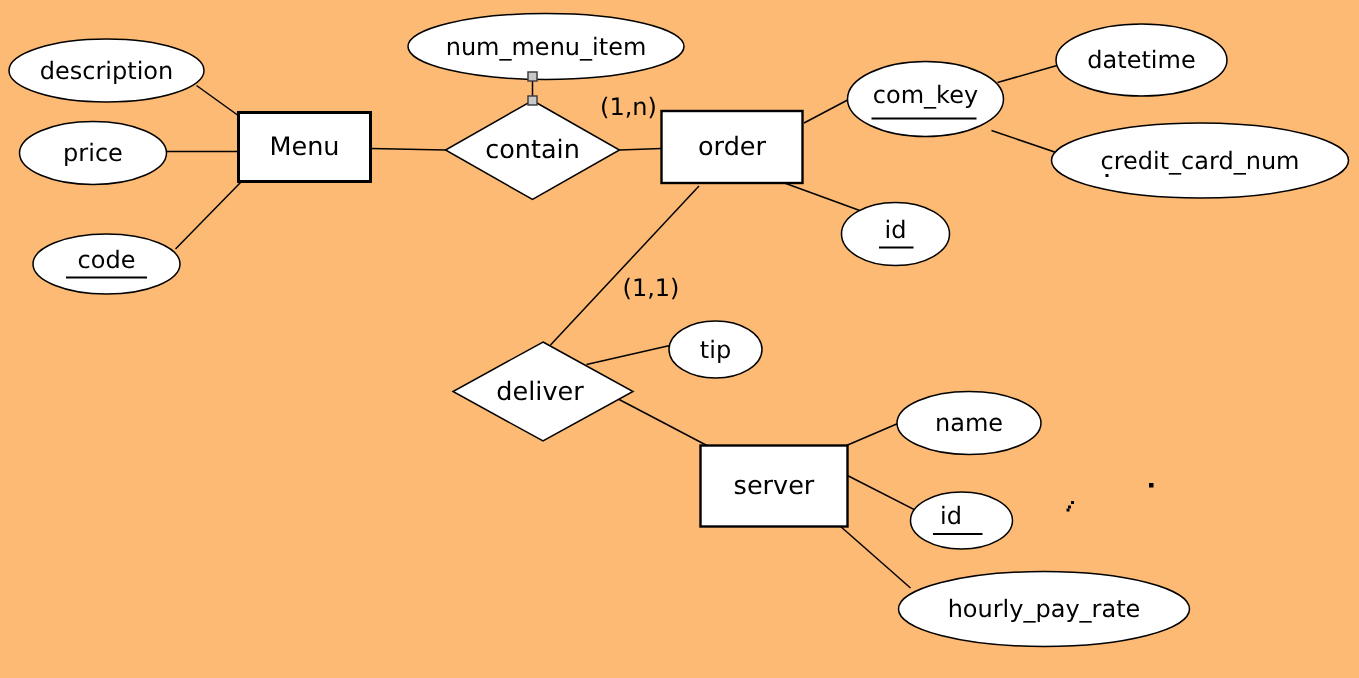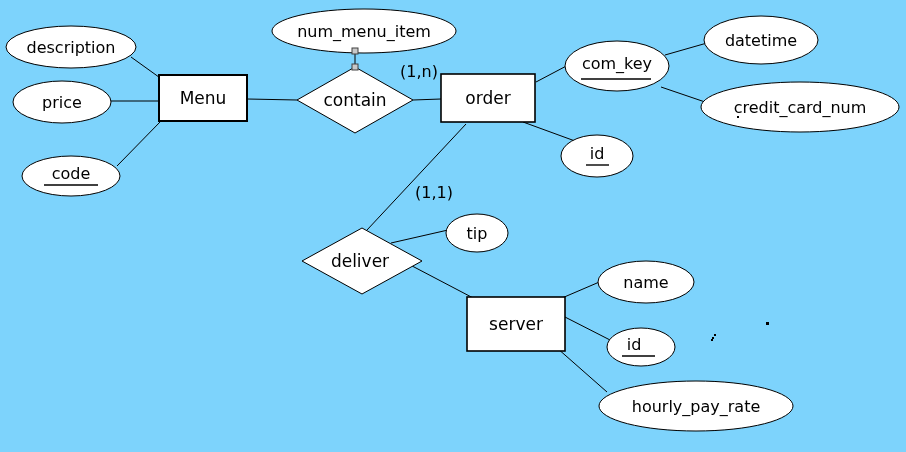--- a/index.html
+++ b/index.html
@@ -10,21 +10,21 @@
   body {
     width: 906px;
     height: 452px;
     overflow: hidden;
     font-family: "DejaVu Sans", sans-serif;
   }
   #canvas {
     position: relative;
     width: 906px;
     height: 452px;
-    background: #7dd3fc;
+    background: #fdba74;
   }
   svg#er {
     position: absolute;
     top: 0;
     left: 0;
     width: 906px;
     height: 452px;
   }
   .entity-box {
     fill: #ffffff;

